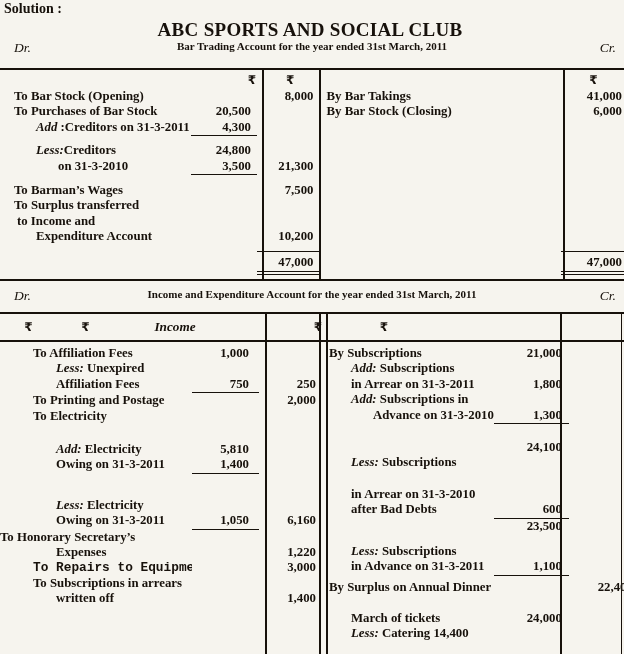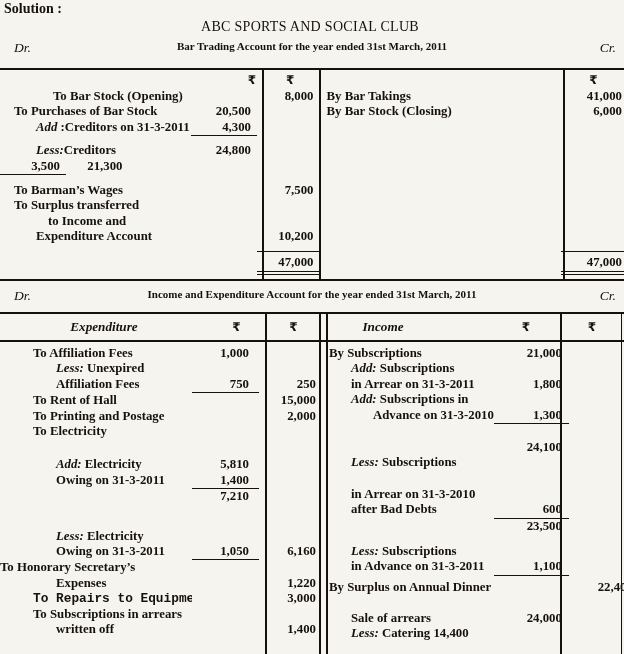--- a/index.html
+++ b/index.html
@@ -5,21 +5,21 @@
   html,body{margin:0;padding:0;}
   body{
     width:624px;height:654px;overflow:hidden;
     background:#f6f4ee;color:#17110b;
     font-family:"Liberation Serif","DejaVu Serif",serif;
     font-size:12.8px;font-weight:700;
   }
   .page{position:relative;width:624px;height:654px;}
   .rs{font-family:"DejaVu Sans","Liberation Sans",sans-serif;font-weight:700;font-size:12px;}
   .solution{position:absolute;top:1px;left:4px;font-size:14px;font-weight:700;}
-  .club{position:absolute;top:19px;left:0;right:4px;text-align:center;font-size:14px;font-weight:400;letter-spacing:.3px;}
+  .club{position:absolute;top:19px;left:0;right:4px;text-align:center;font-size:19px;font-weight:700;letter-spacing:.3px;}
   .acct-caption{position:absolute;left:0;right:0;height:18px;}
   .acct-caption .drcr{position:absolute;font-style:italic;font-weight:400;font-size:13.5px;}
   .acct-caption .dr{left:14px;}
   .acct-caption .cr{right:8px;}
   .acct-caption .ttl{position:absolute;left:0;right:0;text-align:center;font-size:11px;font-weight:700;}
   
   .row{display:flex;line-height:15.4px;min-height:15.4px;}
   .desc{flex:1;white-space:nowrap;overflow:hidden;}
   .em{font-style:italic;}
   .c1,.c2,.a{text-align:right;white-space:nowrap;}
@@ -79,55 +79,56 @@
     <div class="vl" style="left:563px;"></div>
 
     <div class="half-l">
       <div class="row hrow">
         <div class="desc"></div>
         <div class="c1 rs hdr-rs">₹</div>
         <div class="c2 rs hdr-rs">₹</div>
       </div>
       <div>
           <div class="row">
-            <div class="desc" style="padding-left: 28px; margin-left: 25px;">To Bar Stock (Opening)</div>
+            <div class="desc" style="padding-left: 14px;">To Bar Stock (Opening)</div>
             <div class="c1"></div>
             <div class="c2">8,000</div>
           </div>
           <div class="row">
             <div class="desc" style="padding-left: 14px;">To Purchases of Bar Stock</div>
             <div class="c1">20,500</div>
             <div class="c2"></div>
           </div>
           <div class="row">
             <div class="desc" style="padding-left: 36px;"><span class="em">Add</span> :Creditors on 31-3-2011</div>
             <div class="c1 u1">4,300</div>
             <div class="c2"></div>
           </div>
           <div class="row" style="margin-top: 7px;">
             <div class="desc" style="padding-left: 36px;"><span class="em">Less:</span>Creditors</div>
             <div class="c1">24,800</div>
             <div class="c2"></div>
           </div>
           <div class="row">
+            <div class="desc" style="padding-left: 58px;">on 31-3-2010</div>
             <div class="c1 u1">3,500</div>
             <div class="c2">21,300</div>
           </div>
           <div class="row" style="margin-top: 8px;">
             <div class="desc" style="padding-left: 14px;">To Barman’s Wages</div>
             <div class="c1"></div>
             <div class="c2">7,500</div>
           </div>
           <div class="row">
             <div class="desc" style="padding-left: 14px;">To Surplus transferred</div>
             <div class="c1"></div>
             <div class="c2"></div>
           </div>
           <div class="row">
-            <div class="desc" style="padding-left: 48px;">to Income and</div>
+            <div class="desc" style="padding-left: 17px;">to Income and</div>
             <div class="c1"></div>
             <div class="c2"></div>
           </div>
           <div class="row">
             <div class="desc" style="padding-left: 36px;">Expenditure Account</div>
             <div class="c1"></div>
             <div class="c2">10,200</div>
           </div>
         </div>
       <div class="row trow">
@@ -165,21 +166,20 @@
     <span class="drcr cr">Cr.</span>
   </div>
 
   <div class="t2">
     <div class="vl" style="left:265px;"></div>
     <div class="vdbl" style="left:318.5px;"></div>
     <div class="vl" style="left:560px;"></div>
     <div class="vl" style="left:620.5px;"></div>
 
     <div class="hdr">
-      <div class="h h-exp">Expenditure</div>
       <div class="h-rc1 rs hdr-rs">₹</div>
       <div class="h-rc2 rs hdr-rs">₹</div>
       <div class="h h-inc">Income</div>
       <div class="h-rc3 rs hdr-rs">₹</div>
       <div class="h-rc4 rs hdr-rs">₹</div>
     </div>
 
     <div class="body">
       <div class="half-l">
           <div class="row">
@@ -191,49 +191,39 @@
             <div class="desc" style="padding-left: 56px;"><span class="em">Less:</span> Unexpired</div>
             <div class="c1"></div>
             <div class="c2"></div>
           </div>
           <div class="row">
             <div class="desc" style="padding-left: 56px;">Affiliation Fees</div>
             <div class="c1 u1">750</div>
             <div class="c2">250</div>
           </div>
           <div class="row">
-            <div class="desc" style="padding-left: 33px;">To Rent of Hall</div>
-            <div class="c1"></div>
-            <div class="c2">15,000</div>
-          </div>
-          <div class="row">
             <div class="desc" style="padding-left: 33px;">To Printing and Postage</div>
             <div class="c1"></div>
             <div class="c2">2,000</div>
           </div>
           <div class="row">
             <div class="desc" style="padding-left: 33px;">To Electricity</div>
             <div class="c1"></div>
             <div class="c2"></div>
           </div>
           <div class="row" style="margin-top: 18px;">
             <div class="desc" style="padding-left: 56px;"><span class="em">Add:</span> Electricity</div>
             <div class="c1">5,810</div>
             <div class="c2"></div>
           </div>
           <div class="row">
             <div class="desc" style="padding-left: 56px;">Owing on 31-3-2011</div>
             <div class="c1 u1">1,400</div>
             <div class="c2"></div>
           </div>
-          <div class="row">
-            <div class="desc" style="padding-left: 33px;"></div>
-            <div class="c1">7,210</div>
-            <div class="c2"></div>
-          </div>
           <div class="row" style="margin-top: 24px;">
             <div class="desc" style="padding-left: 56px;"><span class="em">Less:</span> Electricity</div>
             <div class="c1"></div>
             <div class="c2"></div>
           </div>
           <div class="row">
             <div class="desc" style="padding-left: 56px;">Owing on 31-3-2011</div>
             <div class="c1 u1">1,050</div>
             <div class="c2">6,160</div>
           </div>
@@ -327,21 +317,21 @@
           <div class="row" style="margin-top: 4px;">
             <div class="desc" style="padding-left: 7px;">By Surplus on Annual Dinner</div>
             <div class="c1"></div>
             <div class="c2">22,400</div>
           </div>
           <div class="row">
             <div class="c1"></div>
             <div class="c2"></div>
           </div>
           <div class="row">
-            <div class="desc" style="padding-left: 29px;">Sale of arrears</div>
+            <div class="desc" style="padding-left: 29px;">March of tickets</div>
             <div class="c1">24,000</div>
             <div class="c2"></div>
           </div>
           <div class="row">
             <div class="desc" style="padding-left: 29px;"><span class="em">Less:</span> Catering 14,400</div>
             <div class="c1"></div>
             <div class="c2"></div>
           </div>
         </div>
     </div>

